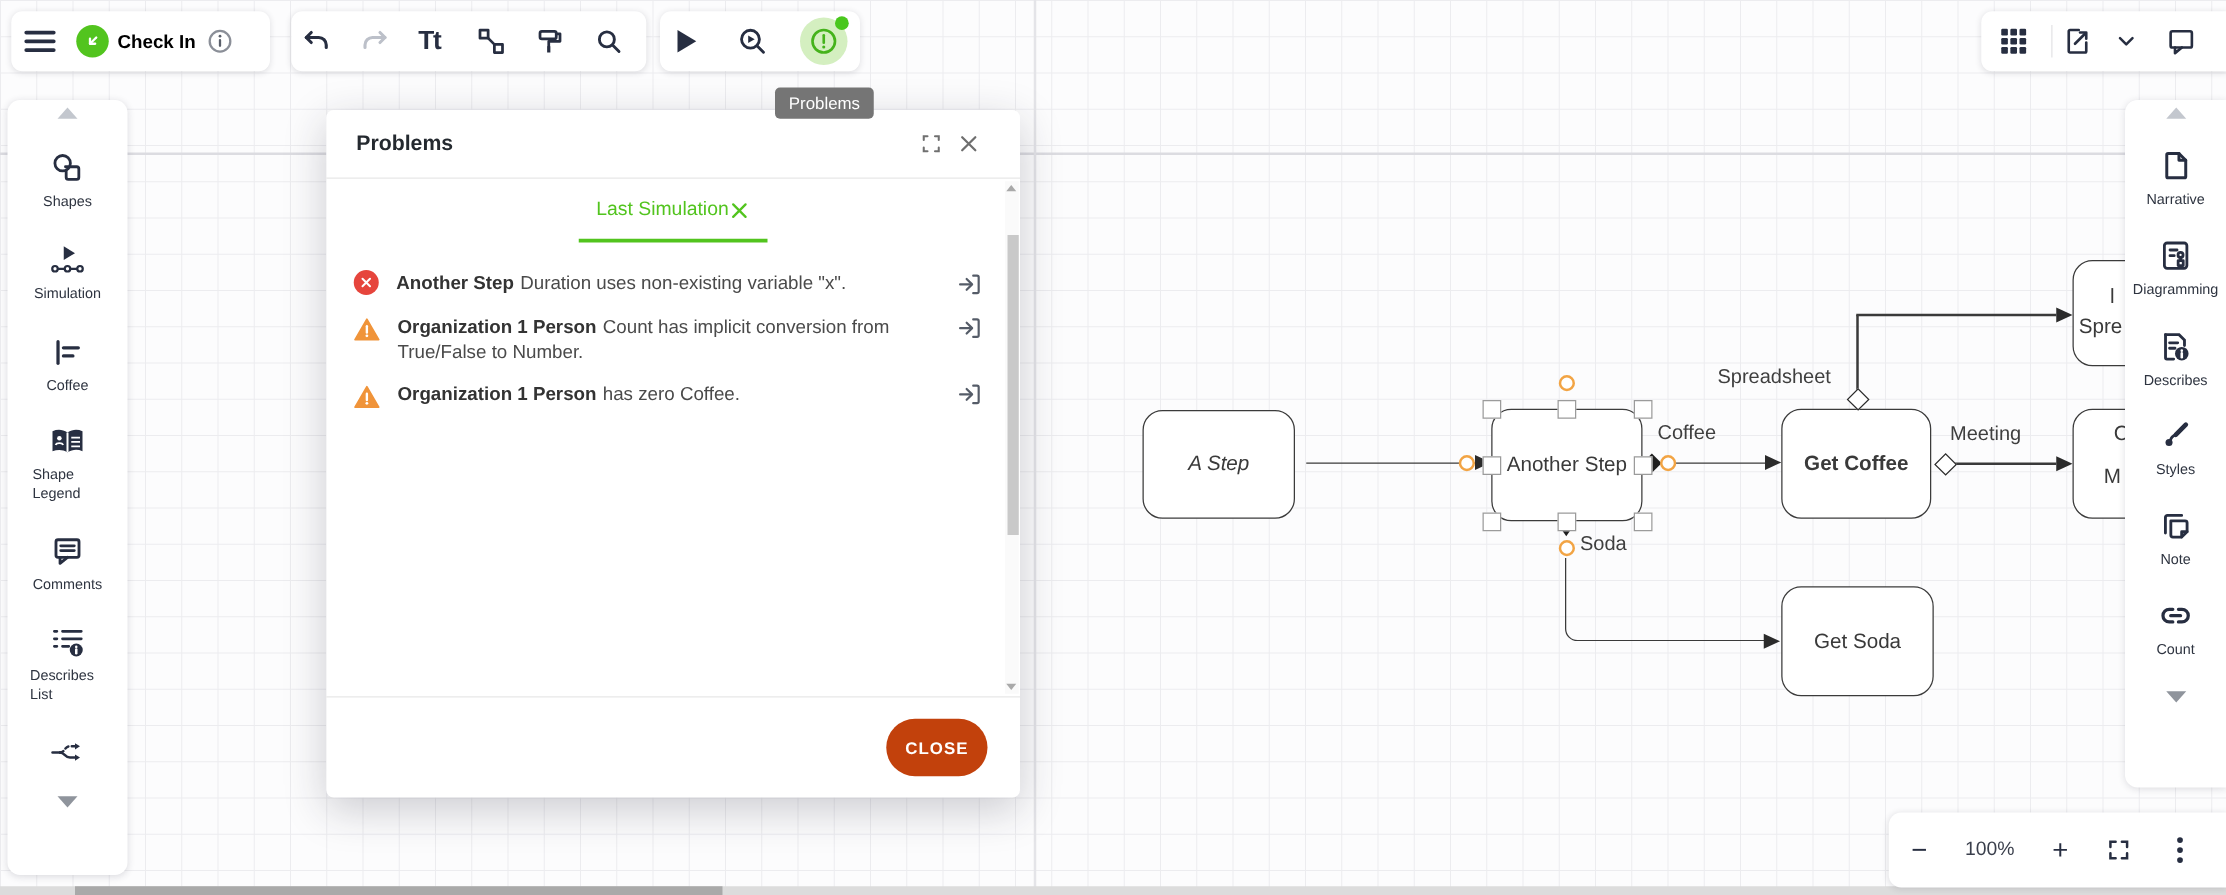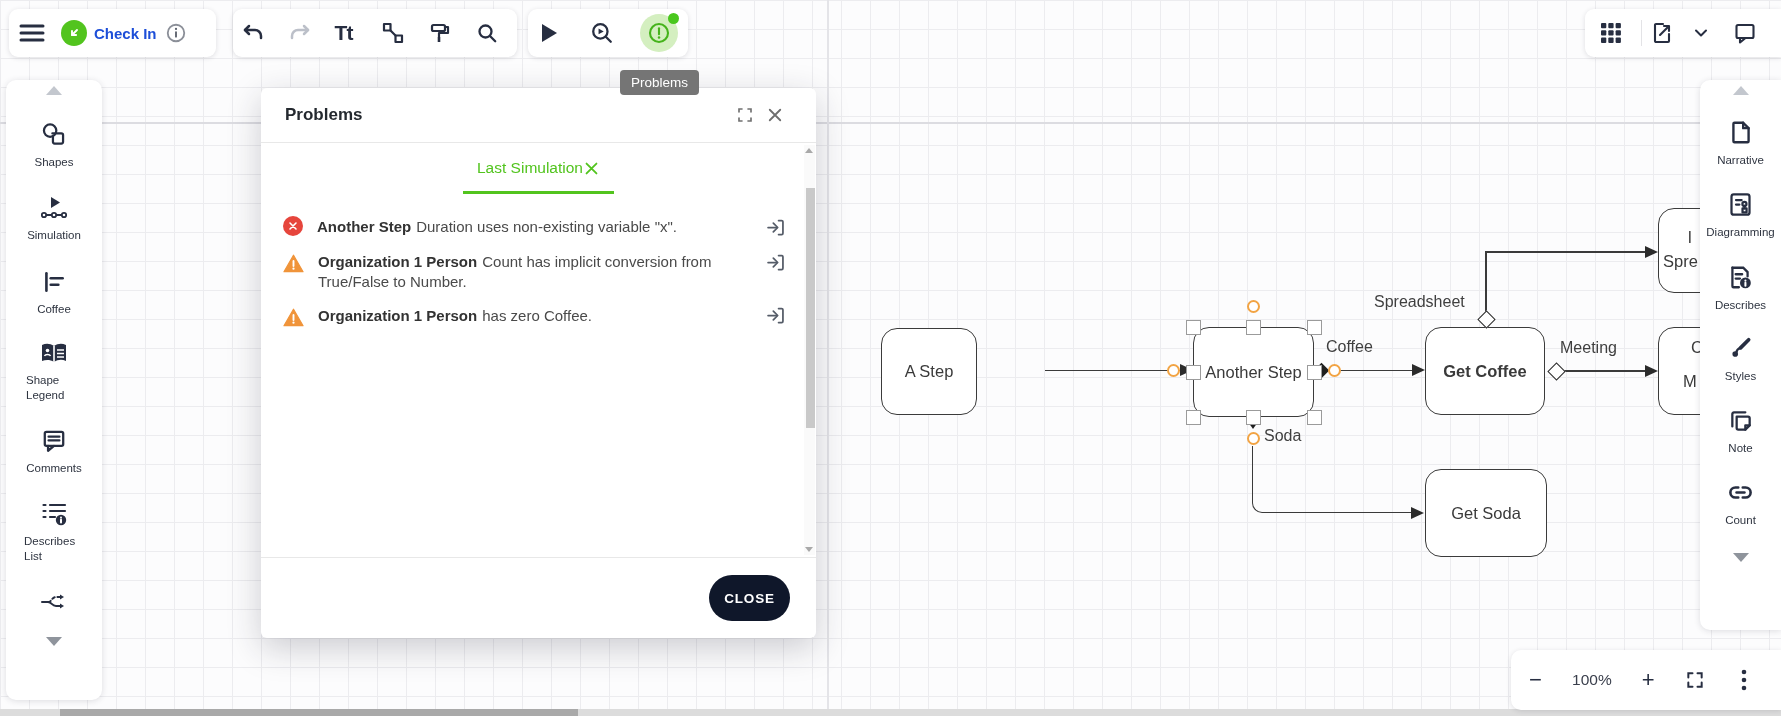--- a/index.html
+++ b/index.html
@@ -21,21 +21,21 @@
           display:flex; align-items:center; }
   .icon-btn { display:flex; align-items:center; justify-content:flex-start; width:34px; height:34px; cursor:pointer; }
   .icon-btn svg { display:block; }
   svg.ic { stroke:#272e41; fill:none; stroke-width:2; stroke-linecap:round; stroke-linejoin:round; }
   .vline { width:1px; height:26px; background:#e3e3e6; }
 
   
   #card-main { left:9px; top:9px; width:207px; height:48px; padding:0 10px; gap:8px; }
   .checkin { display:flex; align-items:center; gap:7px; cursor:pointer; }
   .checkin-badge { width:26px; height:26px; border-radius:50%; background:#52c41e; display:flex; align-items:center; justify-content:center; }
-  .checkin-label { color:#1d4ed8; font-weight:700; font-size:15px; }
+  .checkin-label { color:#000000; font-weight:700; font-size:15px; }
 
   
   #card-tools { left:233px; top:9px; width:284px; height:48px; padding:0 8px; justify-content:space-between; }
   .tt { font-weight:800; color:#272e41; letter-spacing:-1px; cursor:pointer; }
   .tt .big { font-size:21px; }
 
   
   #card-run { left:528px; top:9px; width:160px; height:48px; padding:0 10px; justify-content:space-between; }
   .problems-btn { position:relative; width:38px; height:38px; border-radius:50%; background:#d4efc0;
                   display:flex; align-items:center; justify-content:center; cursor:pointer; }
@@ -87,21 +87,21 @@
   .dlg-tab-label { color:#52c41e; font-size:15.5px; }
   .prob-list { margin-top:22px; display:flex; flex-direction:column; gap:13px; }
   .prob-row { display:flex; align-items:flex-start; gap:14px; padding:0 30px 0 22px; }
   .prob-text { flex:1; font-size:15px; color:#4a4a4a; line-height:1.33; padding-top:1px; }
   .prob-subject { font-weight:700; color:#333; margin-right:5px; }
   .err-badge { width:20px; height:20px; border-radius:50%; background:#e6453c; flex:none;
                display:flex; align-items:center; justify-content:center; }
   .goto-btn { width:22px; height:22px; flex:none; cursor:pointer; display:flex; align-items:center; justify-content:center; }
   .dlg-foot { position:absolute; left:0; right:0; bottom:0; height:81px; border-top:1px solid #e8e8e8; }
   .close-btn { position:absolute; right:26px; top:17px; width:81px; height:46px; border-radius:23px; border:none;
-               background:#0f172a; color:#fff; font-weight:700; font-size:13.5px; letter-spacing:.8px; cursor:pointer;
+               background:#c2410c; color:#fff; font-weight:700; font-size:13.5px; letter-spacing:.8px; cursor:pointer;
                font-family:"Liberation Sans",sans-serif; }
   .dlg-scroll { position:absolute; right:1px; top:57px; bottom:83px; width:11px; background:#fafafa; }
   .dlg-thumb { position:absolute; right:1px; top:100px; width:9px; height:240px; background:#c9c9c9; cursor:pointer; }
   .scroll-arr-up, .scroll-arr-dn { position:absolute; right:3px; width:0; height:0;
       border-left:4px solid transparent; border-right:4px solid transparent; }
   .scroll-arr-up { top:60px; border-bottom:5px solid #a9a9a9; }
   .scroll-arr-dn { bottom:86px; border-top:5px solid #a9a9a9; }
 
   
   #zoom-card { right:0; top:650px; width:270px; height:60px; padding:0 18px; justify-content:space-between; border-radius:10px 0 0 10px; z-index:25; }
@@ -112,21 +112,21 @@
   .hscroll-track { position:absolute; left:0; bottom:0; width:100%; height:7px; background:#dcdcdc; z-index:15; }
   .hscroll-thumb { position:absolute; left:60px; bottom:0; width:518px; height:7px; background:#a9a9a9; z-index:16; cursor:pointer; }
 </style>
 </head>
 <body>
 
 <div class="canvas-grid"></div>
 <div class="major-h"></div>
 <div class="major-v"></div>
 
-<div class="node" style="left:881px;top:328px;width:96px;height:87px;">A Step</div>
+<div class="node" style="left:914px;top:328px;width:122px;height:87px;font-style:italic;">A Step</div>
 <div class="node" style="left:1193px;top:327px;width:121px;height:90px;">Another Step</div>
 <div class="node" style="left:1425px;top:327px;width:120px;height:88px;font-weight:bold;">Get Coffee</div>
 <div class="node" style="left:1425px;top:469px;width:122px;height:88px;">Get Soda</div>
 <div class="node" style="left:1658px;top:208px;width:122px;height:85px;"></div>
 <span class="frag" style="left:1688px;top:228px;">l</span>
 <span class="frag" style="left:1663px;top:252px;">Spre</span>
 <div class="node" style="left:1658px;top:327px;width:122px;height:88px;"></div>
 <span class="frag" style="left:1691px;top:338px;">C</span>
 <span class="frag" style="left:1683px;top:372px;">M</span>
 

